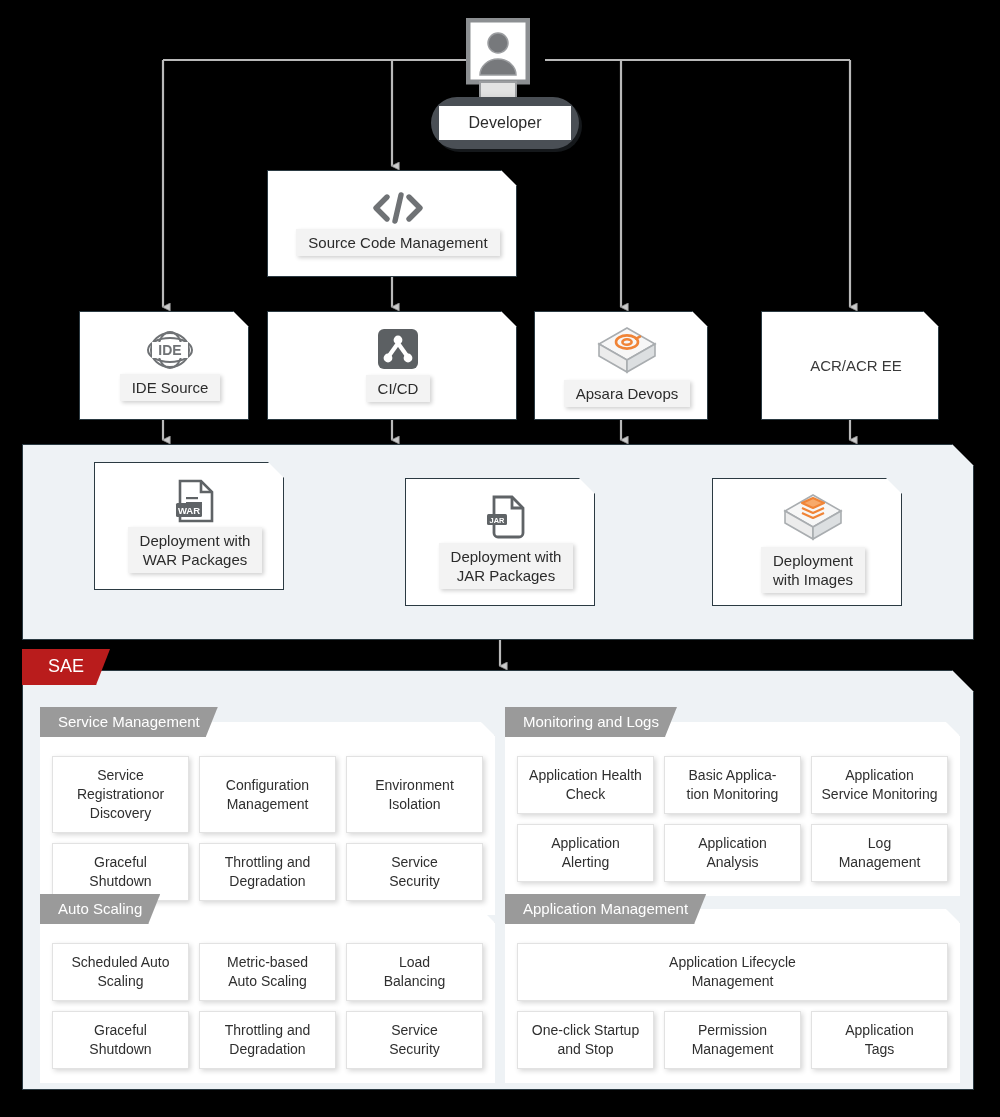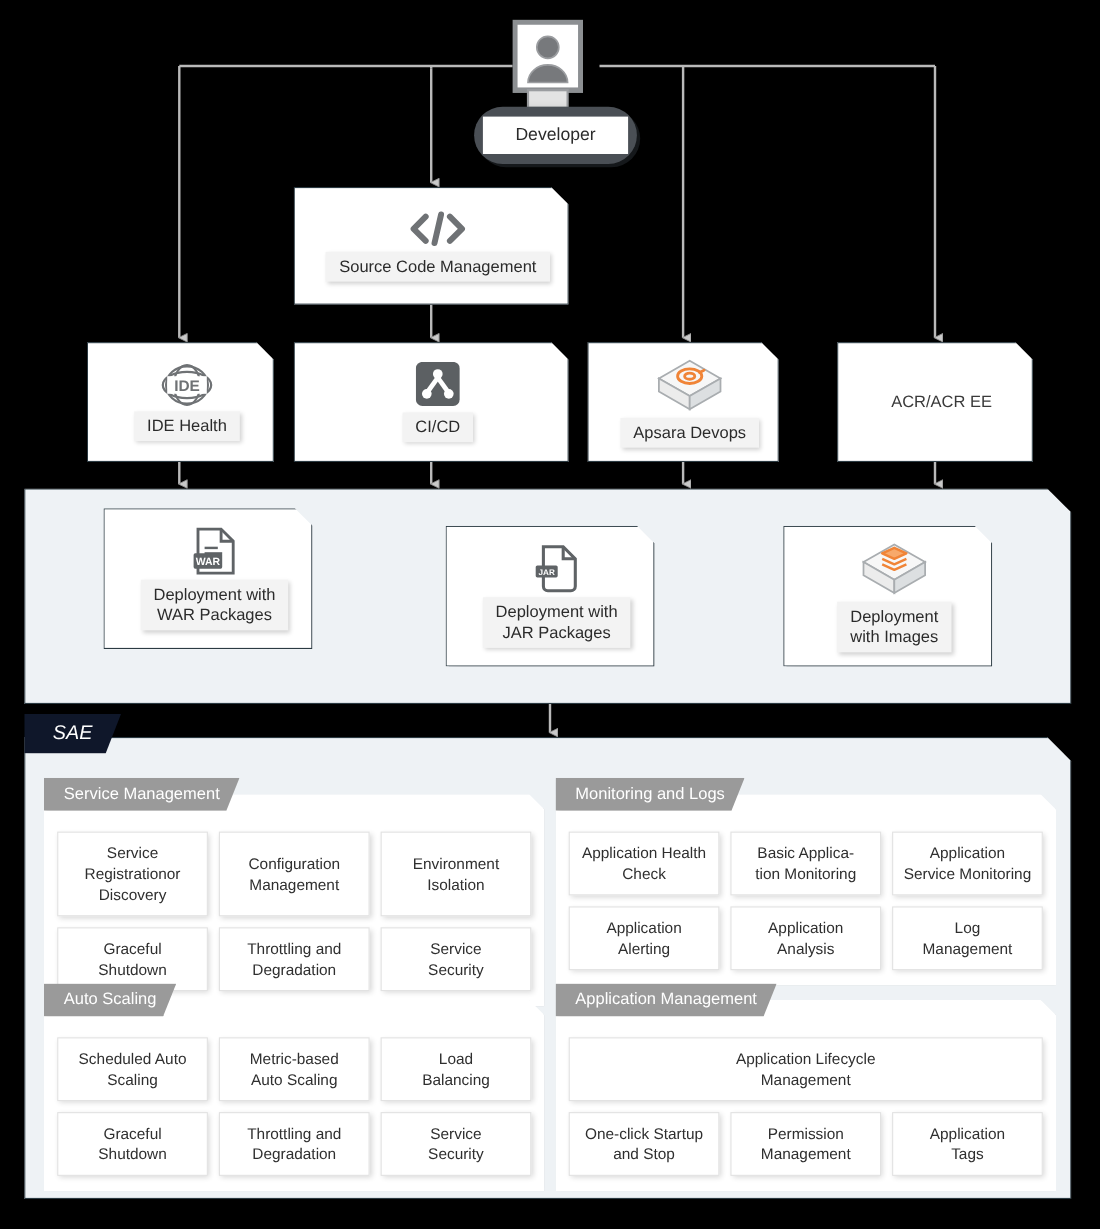--- a/index.html
+++ b/index.html
@@ -59,25 +59,24 @@
     background: #eef2f5;
     border: 1px solid #2b3a42;
     box-shadow: 3px 3px 0 rgba(40,50,58,.45), 7px 7px 12px rgba(0,0,0,.30);
     clip-path: polygon(0 0, calc(100% - 22px) 0, 100% 22px, 100% 100%, 0 100%);
   }
   #deploy-panel { left: 22px; top: 444px; width: 952px; height: 196px; }
   #sae-panel    { left: 22px; top: 670px; width: 952px; height: 420px; }
 
   #sae-tag {
     position:absolute; left:22px; top:649px;
-    background:#0f172a; color:#ffffff;
+    background:#b91c1c; color:#ffffff;
     font-size:18px; padding:7px 26px 8px 26px;
     box-shadow:2px 3px 6px rgba(0,0,0,.45);
     clip-path: polygon(0 0, 100% 0, calc(100% - 14px) 100%, 0 100%);
-    font-style: italic;
   }
 
   
   .group { position:absolute; }
   .group-body {
     position:absolute; left:0; top:15px; width:100%;
     background:#ffffff;
     clip-path: polygon(0 0, calc(100% - 14px) 0, 100% 14px, 100% 100%, 0 100%);
     box-shadow: 2px 3px 6px rgba(0,0,0,.16);
     padding: 34px 12px 14px 12px;
@@ -172,21 +171,21 @@
       <svg viewBox="0 0 48 40" width="48" height="40" xmlns="http://www.w3.org/2000/svg">
         <g fill="none" stroke="#6f7275" stroke-width="2">
           <ellipse cx="24" cy="20" rx="22" ry="12"></ellipse>
           <ellipse cx="24" cy="20" rx="12" ry="18"></ellipse>
           <ellipse cx="24" cy="20" rx="19" ry="17"></ellipse>
         </g>
         <rect x="6" y="12" width="36" height="16" fill="#ffffff"></rect>
         <text x="24" y="25" text-anchor="middle" font-family="Liberation Sans, sans-serif" font-size="14" font-weight="bold" fill="#6f7275">IDE</text>
       </svg>
     </span>
-    <span class="node-label">IDE Health</span>
+    <span class="node-label">IDE Source</span>
   </div>
 
   <div class="node" id="cicd-node" style="left:267px; top:311px; width:250px; height:109px;">
     <span class="icon-wrap" style="margin-bottom:6px;">
       <svg viewBox="0 0 40 40" width="40" height="40" xmlns="http://www.w3.org/2000/svg">
         <rect x="0" y="0" width="40" height="40" rx="6" fill="#5c6063"></rect>
         <g fill="#ffffff">
           <circle cx="20" cy="11" r="4.4"></circle>
           <circle cx="10" cy="29" r="4.4"></circle>
           <circle cx="30" cy="29" r="4.4"></circle>

